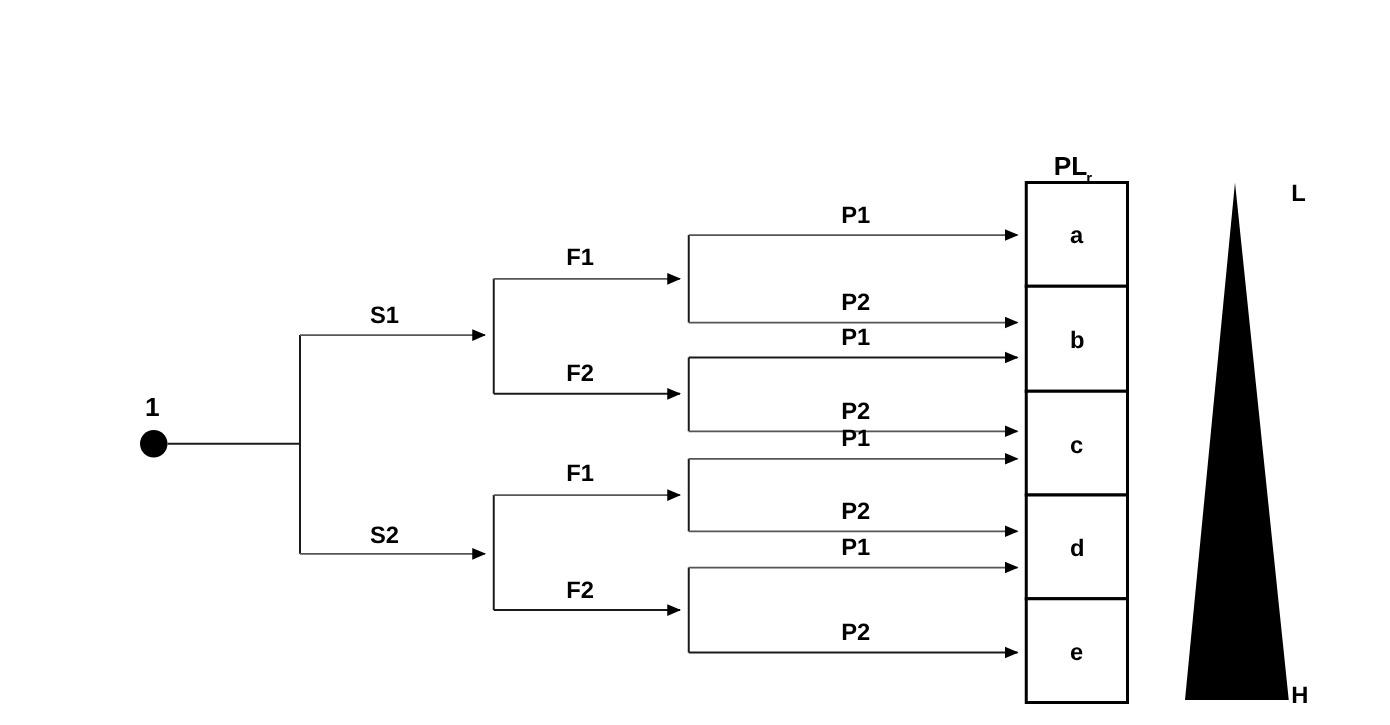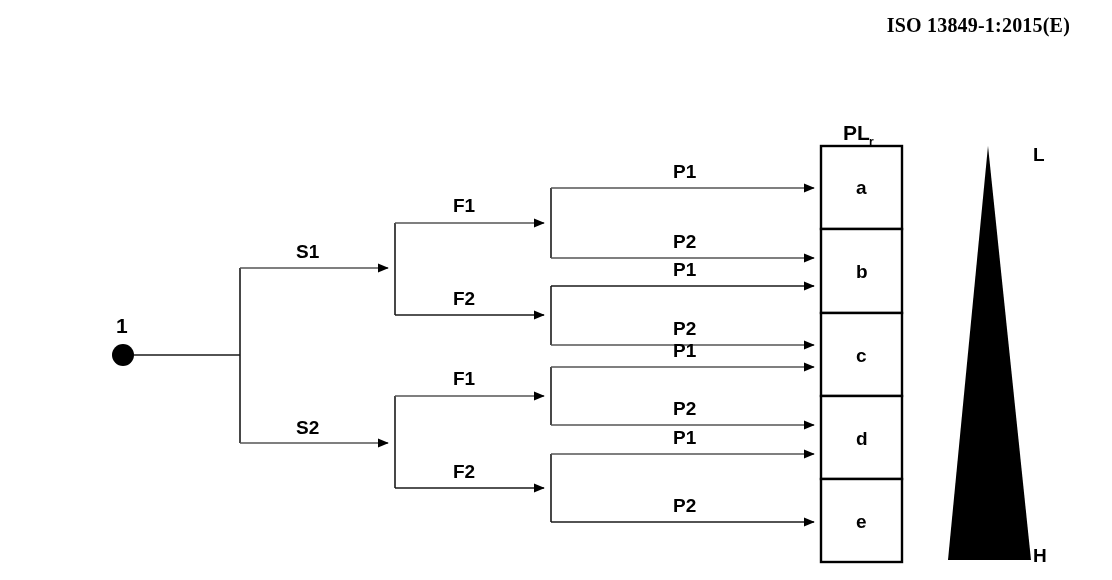--- a/index.html
+++ b/index.html
@@ -94,21 +94,20 @@
   }
   .tri {
     fill: #000000;
   }
 </style>
 </head>
 <body>
 
 <div id="page-root">
 
-  <div class="std-header">ISO 13849-1:2015(E)</div>
 
   <svg class="diagram" viewBox="0 0 1112 580">
     <defs>
       <marker id="ah" markerWidth="11" markerHeight="11" refX="10.2" refY="5.5" orient="auto" markerUnits="userSpaceOnUse">
         <path d="M0,0.8 L11,5.5 L0,10.2 z" fill="#000000"></path>
       </marker>
     </defs>
 
     <g>
       <text class="lbl-start" x="116" y="333">1</text>

